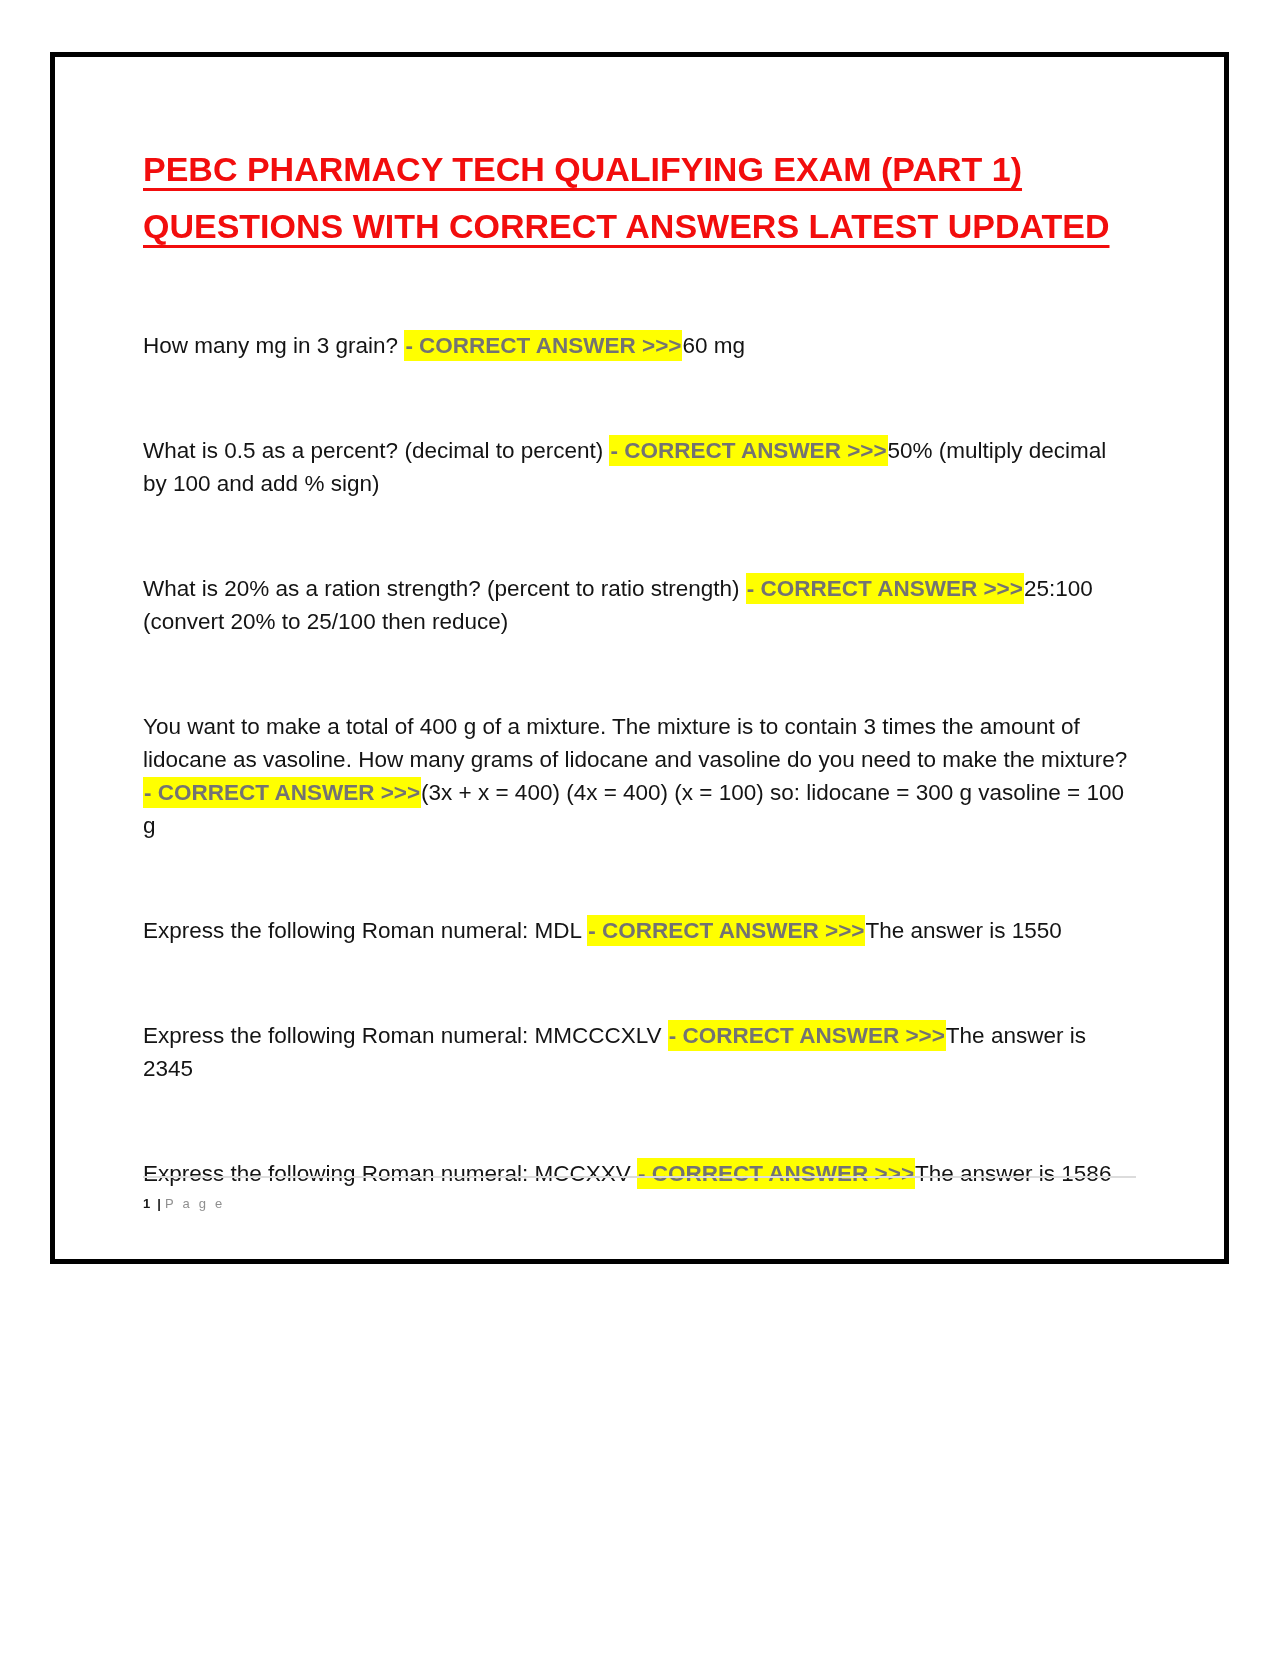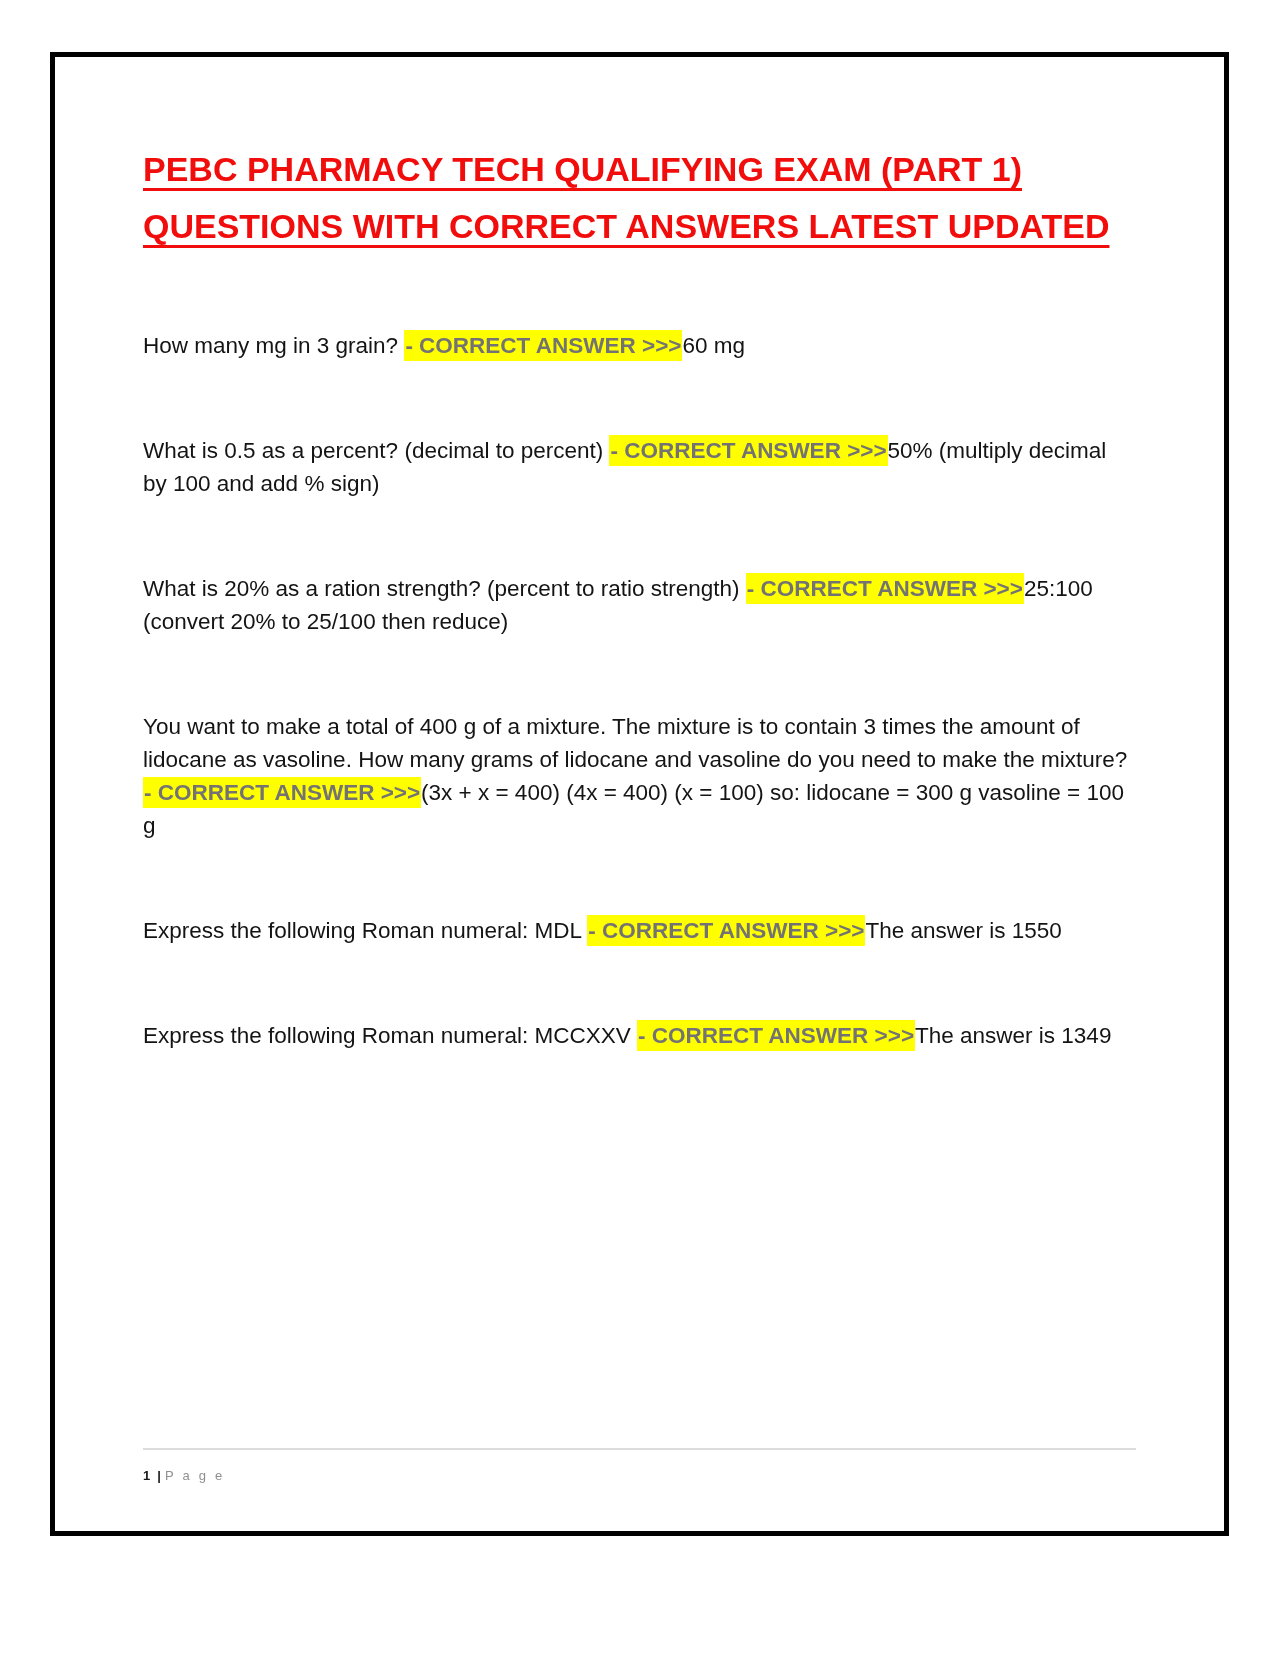--- a/index.html
+++ b/index.html
@@ -6,21 +6,21 @@
   html, body { background: #ffffff; }
   body {
     width: 1280px; height: 1656px;
     font-family: "Liberation Sans", sans-serif;
     position: relative;
     color: #111111;
   }
   .page-frame {
     position: absolute;
     left: 50px; top: 52px;
-    width: 1179px; height: 1484px;
+    width: 1179px; height: 1212px;
     border: 5px solid #000000;
     background: #ffffff;
   }
   .content {
     position: absolute;
     left: 0; top: 0; right: 0;
     padding: 84px 88px 0 88px;
   }
   .doc-title {
     font-size: 34px;
@@ -88,21 +88,22 @@
 
     <p class="qa"><span>What is 0.5 as a percent? (decimal to percent) </span><mark>- CORRECT ANSWER &gt;&gt;&gt;</mark><span>50% (multiply decimal by 100 and add % sign)</span></p>
 
 
     <p class="qa"><span>What is 20% as a ration strength? (percent to ratio strength) </span><mark>- CORRECT ANSWER &gt;&gt;&gt;</mark><span>25:100 (convert 20% to 25/100 then reduce)</span></p>
 
     <p class="qa"><span>You want to make a total of 400 g of a mixture. The mixture is to contain 3 times the amount of lidocane as vasoline. How many grams of lidocane and vasoline do you need to make the mixture? </span><mark>- CORRECT ANSWER &gt;&gt;&gt;</mark><span>(3x + x = 400) (4x = 400) (x = 100) so: lidocane = 300 g vasoline = 100 g</span></p>
 
     <p class="qa"><span>Express the following Roman numeral: MDL </span><mark>- CORRECT ANSWER &gt;&gt;&gt;</mark><span>The answer is 1550</span></p>
 
+    <p class="qa"><span>Express the following Roman numeral: MMCCCXLV </span><mark>- CORRECT ANSWER &gt;&gt;&gt;</mark><span>The answer is 2345</span></p>
 
-    <p class="qa"><span>Express the following Roman numeral: MCCXXV </span><mark>- CORRECT ANSWER &gt;&gt;&gt;</mark><span>The answer is 1349</span></p>
+    <p class="qa"><span>Express the following Roman numeral: MCCXXV </span><mark>- CORRECT ANSWER &gt;&gt;&gt;</mark><span>The answer is 1586</span></p>
 
   </div>
 
   <div class="page-footer">
     <span class="page-num">1</span><span class="page-sep">|</span><span class="page-label">Page</span>
   </div>
 </div>
 
 </body></html>

